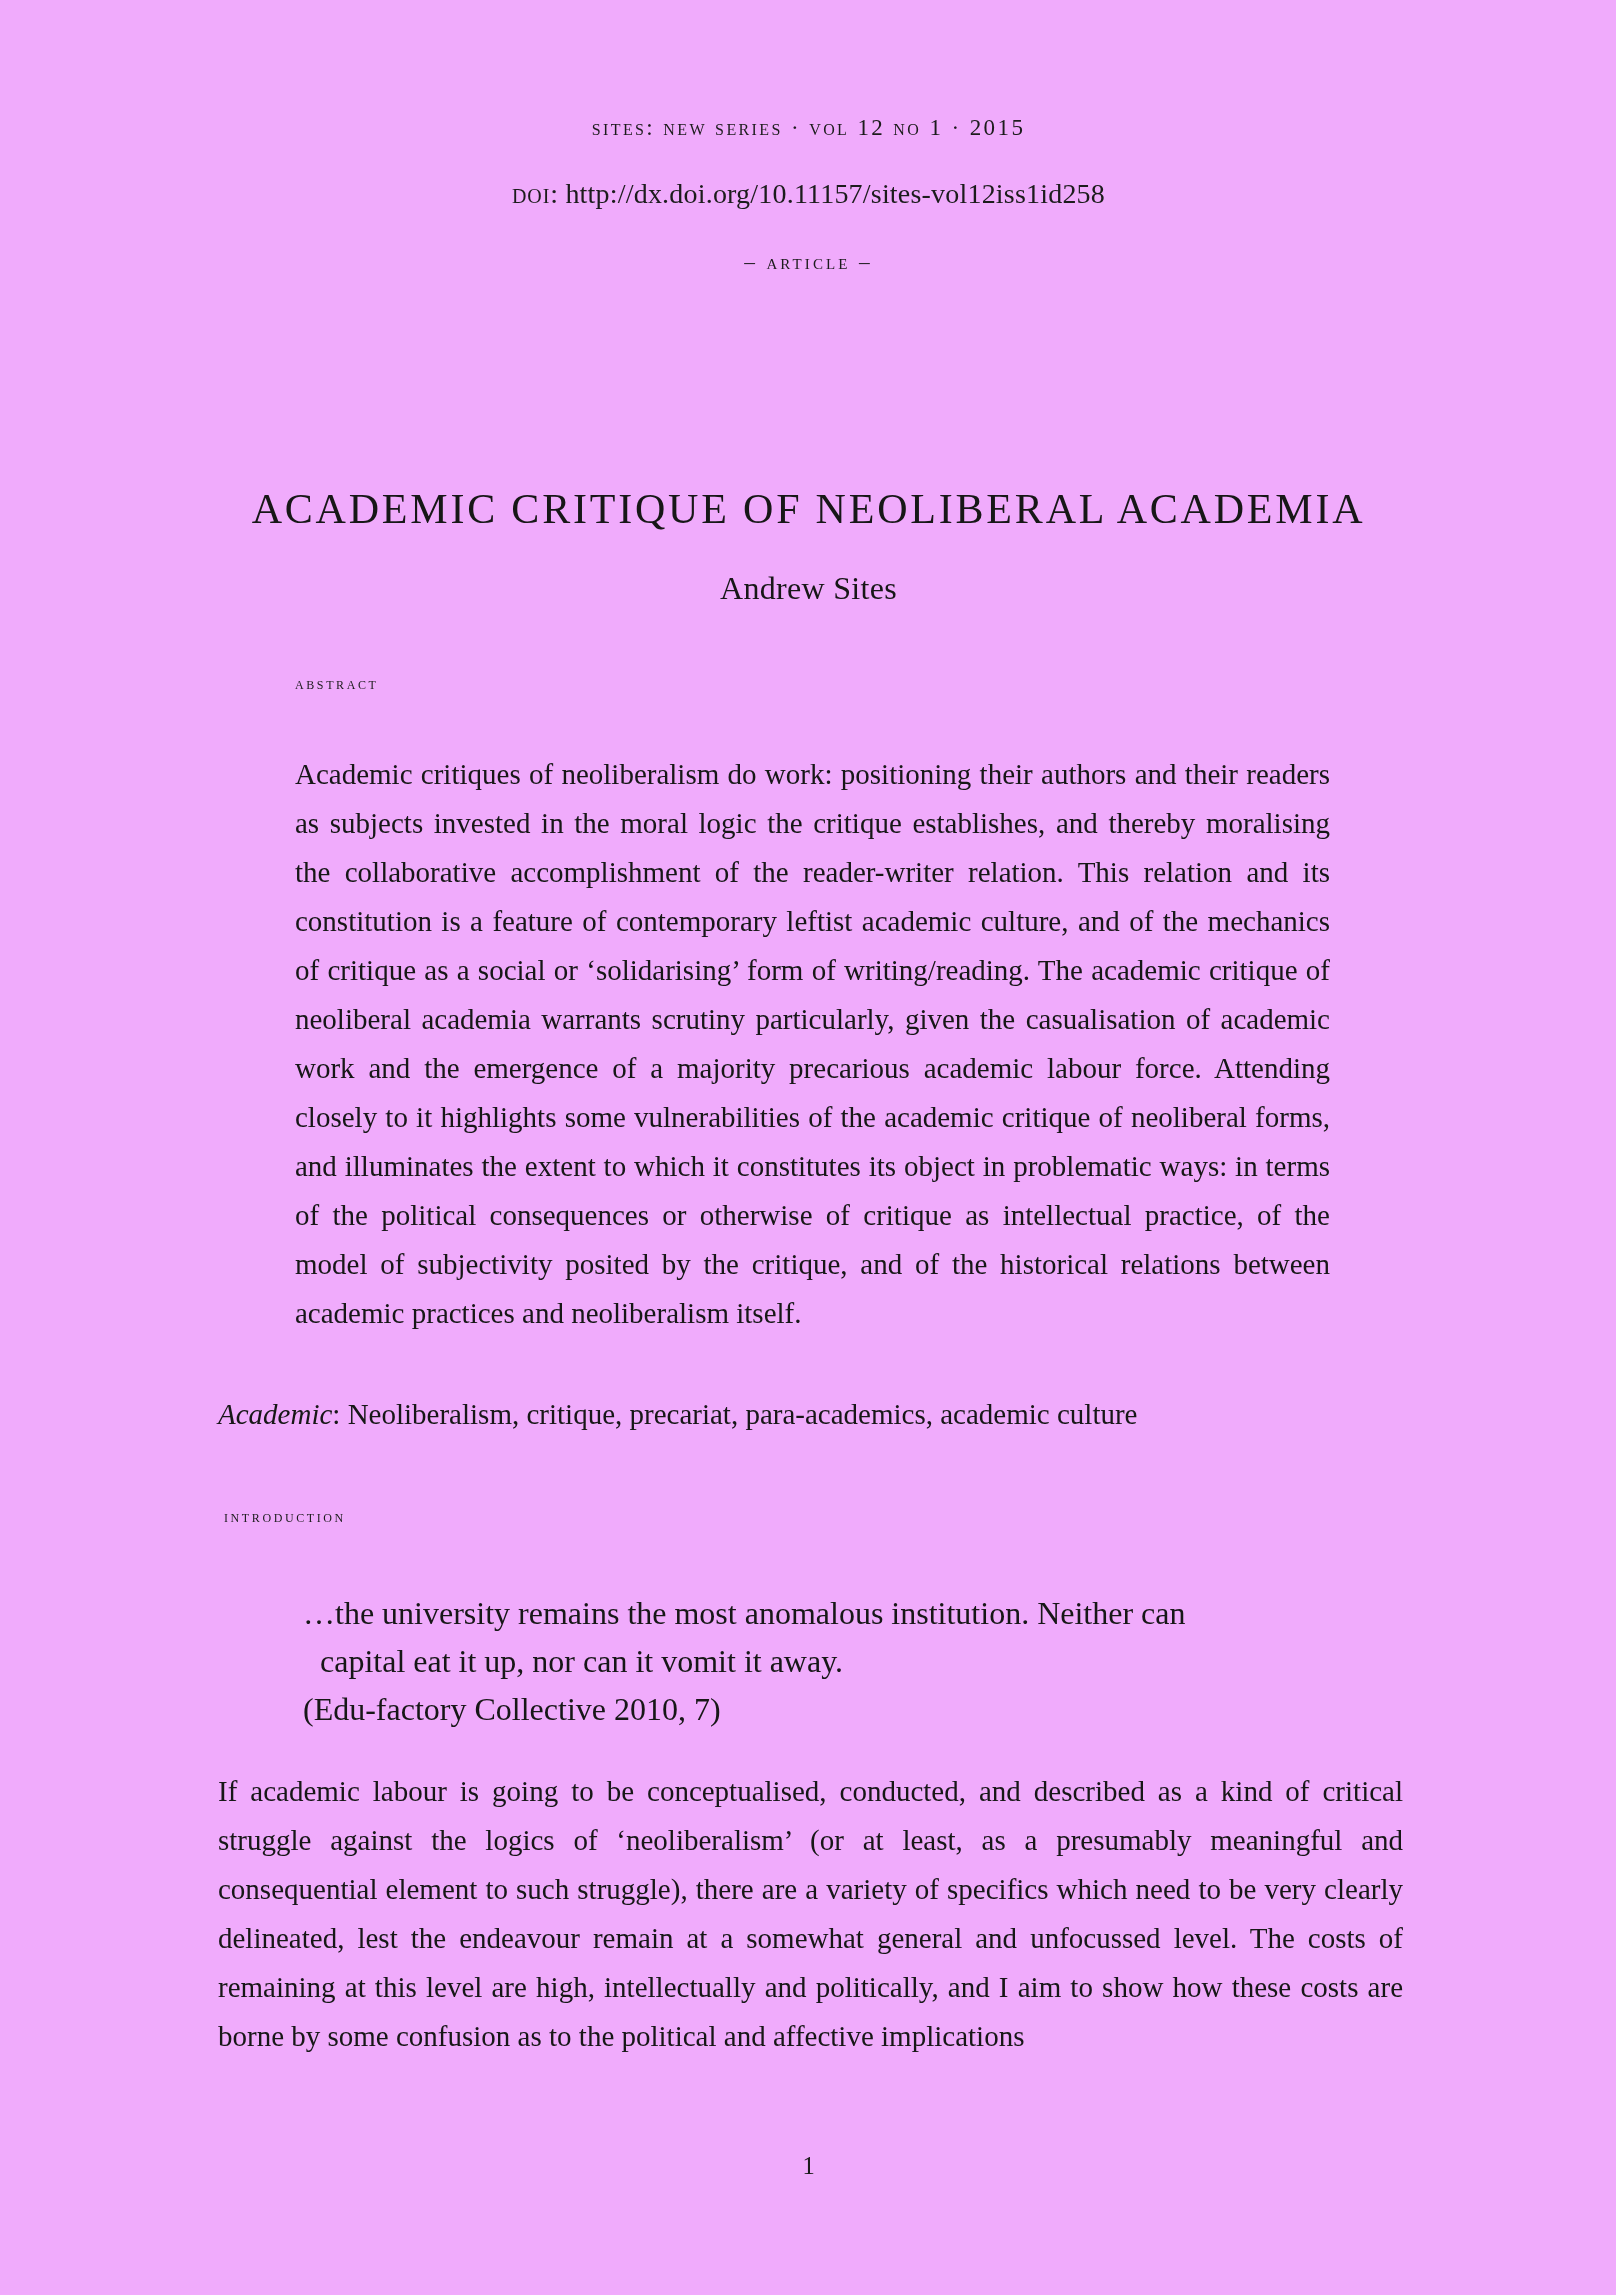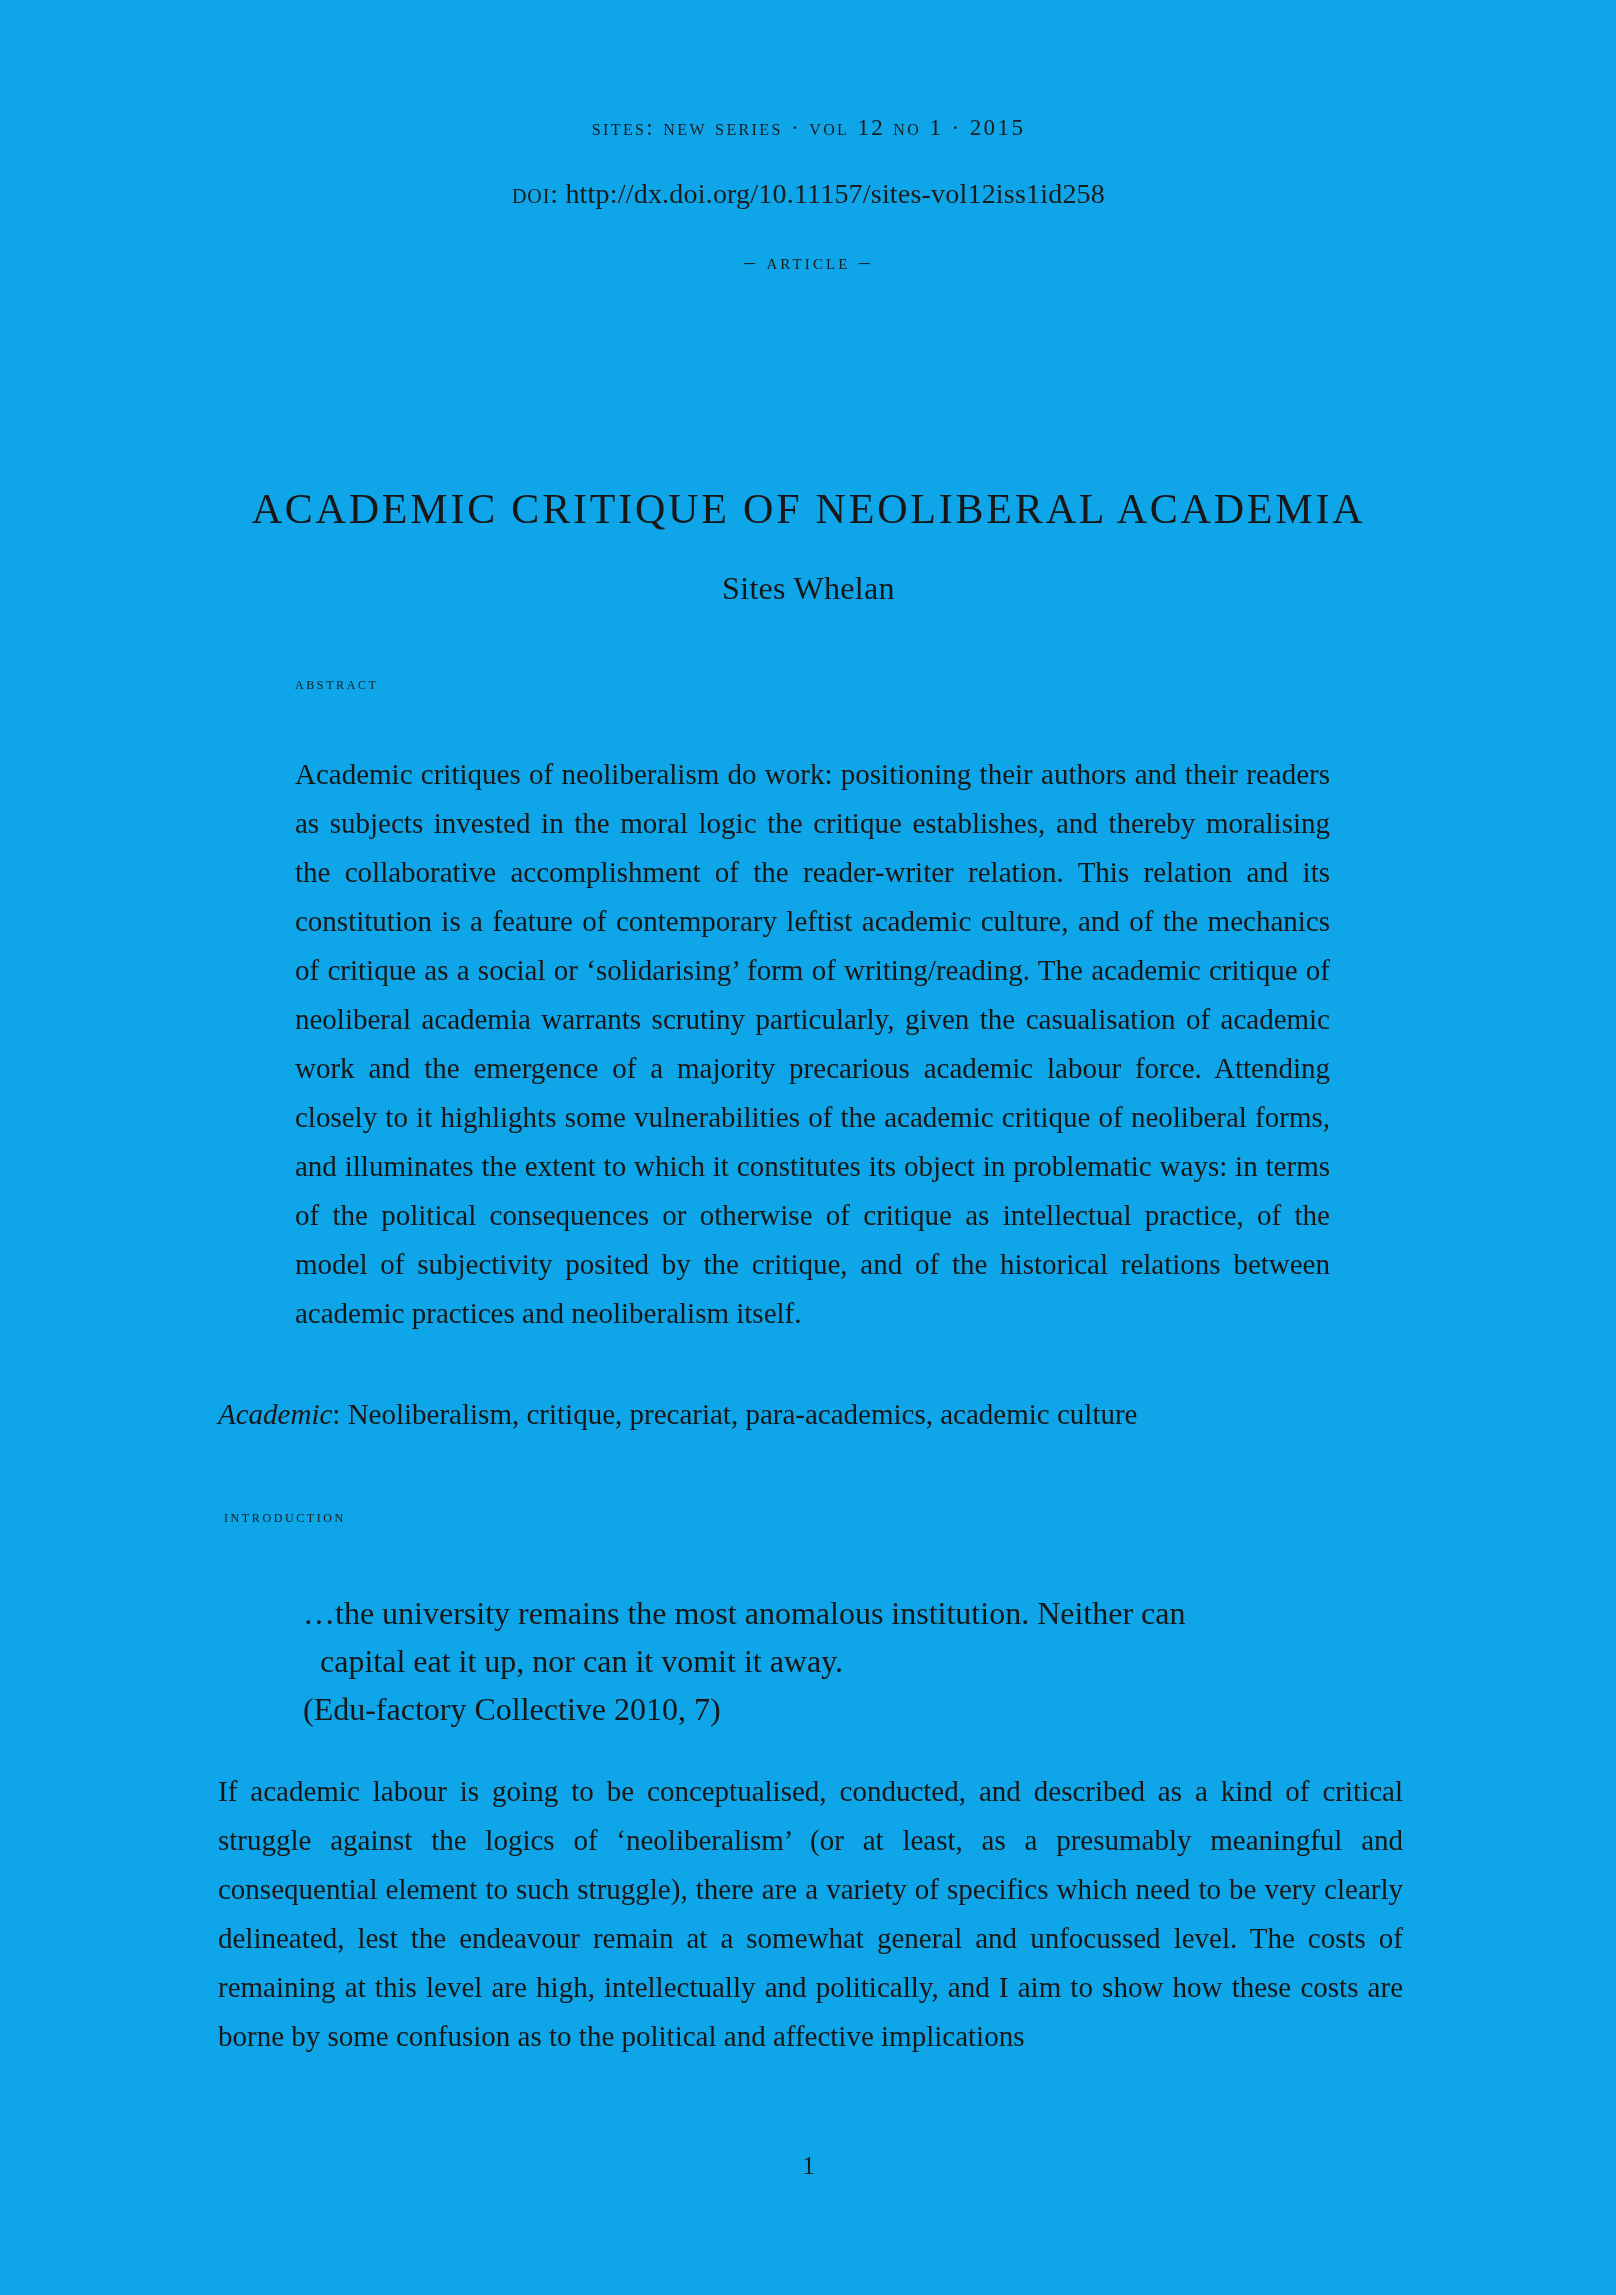--- a/index.html
+++ b/index.html
@@ -4,21 +4,21 @@
 <style>
   html, body {
     margin: 0;
     padding: 0;
     background: #ffffff;
   }
   .page {
     position: relative;
     width: 1617px;
     height: 2295px;
-    background: #0ea5e9;
+    background: #f0abfc;
     font-family: "Liberation Serif", "DejaVu Serif", serif;
     color: #1a1a1a;
     overflow: hidden;
   }
 
   
   .masthead {
     position: absolute;
     left: 0;
     right: 0;
@@ -180,21 +180,21 @@
   <div class="masthead">
     <div class="journal-line">Sites: New Series · Vol 12 No 1 · 2015</div>
 
     <div class="doi-line"><span class="doi-label">doi</span><span>: </span><span>http://dx.doi.org/10.11157/sites-vol12iss1id258</span></div>
 
     <div class="article-tag">– Article –</div>
   </div>
 
   <h1 class="doc-title">ACADEMIC CRITIQUE OF NEOLIBERAL ACADEMIA</h1>
 
-  <div class="doc-author">Sites Whelan</div>
+  <div class="doc-author">Andrew Sites</div>
 
   <h2 class="section-head abstract-head">Abstract</h2>
 
   <p class="abstract-body">Academic critiques of neoliberalism do work: positioning their authors and their readers as subjects invested in the moral logic the critique establishes, and thereby moralising the collaborative accomplishment of the reader-writer relation. This relation and its constitution is a feature of contemporary leftist academic culture, and of the mechanics of critique as a social or ‘solidarising’ form of writing/reading. The academic critique of neoliberal academia warrants scrutiny particularly, given the casualisation of academic work and the emergence of a majority precarious academic labour force. Attending closely to it highlights some vulnerabilities of the academic critique of neoliberal forms, and illuminates the extent to which it constitutes its object in problematic ways: in terms of the political consequences or otherwise of critique as intellectual practice, of the model of subjectivity posited by the critique, and of the historical relations between academic practices and neoliberalism itself.</p>
 
   <p class="keywords"><span class="kw-label">Academic</span><span>: </span><span>Neoliberalism, critique, precariat, para-academics, academic culture</span></p>
 
   <h2 class="section-head intro-head">Introduction</h2>
 
   <blockquote class="blockquote">

